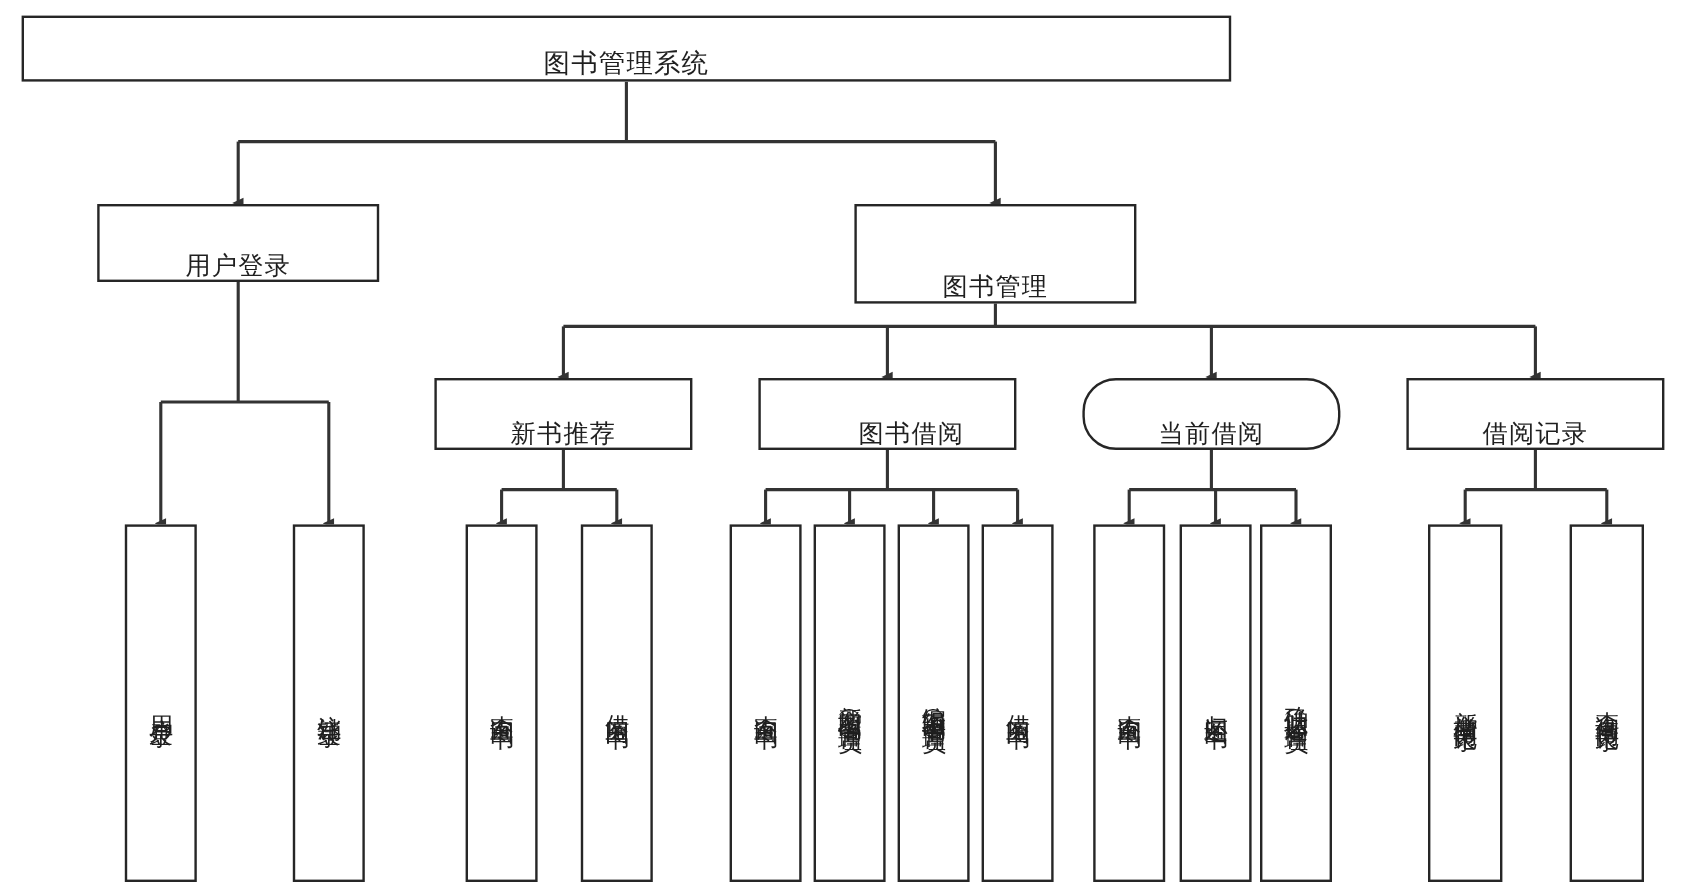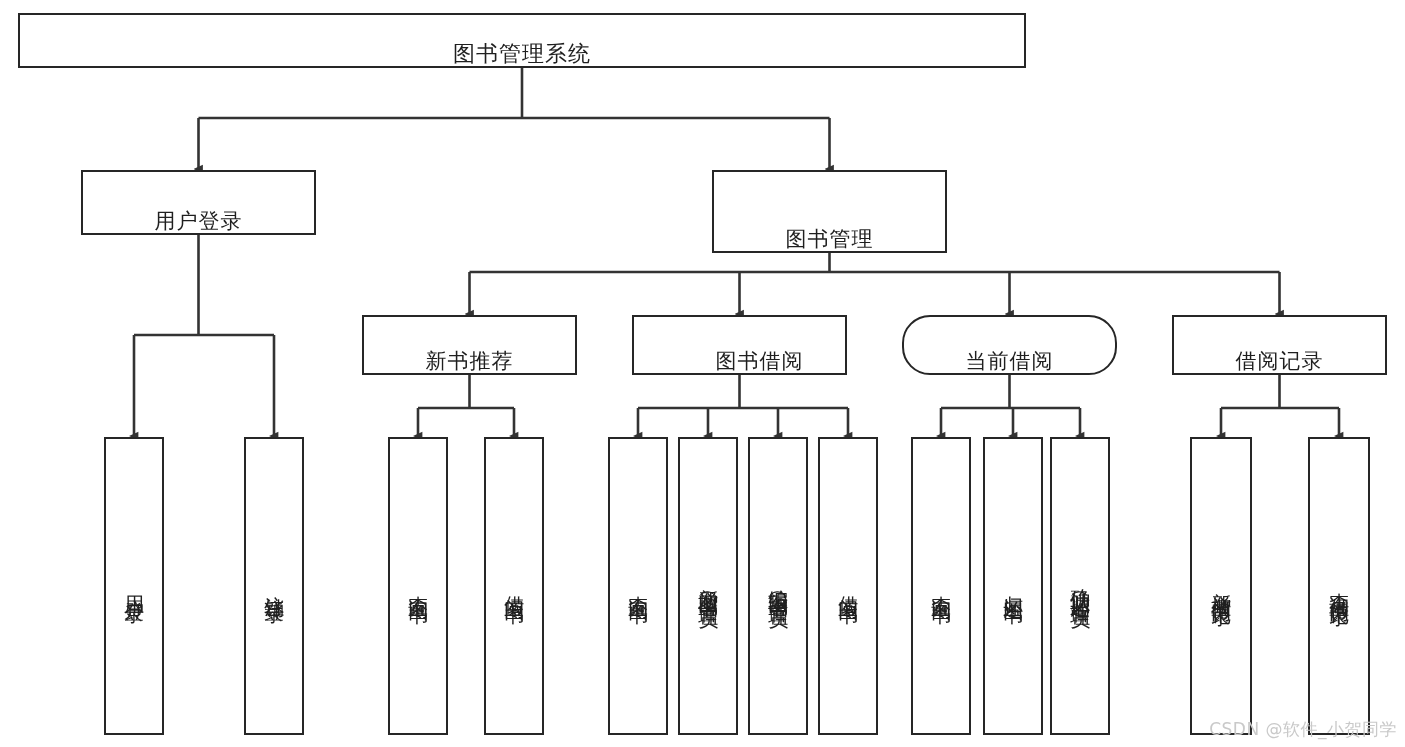--- a/index.html
+++ b/index.html
@@ -159,14 +159,13 @@
         <span class="lbl">确认归还（管理员）</span>
       </div>
       <div class="node leaf" style="left: 1190px; top: 437px; width: 62px; height: 298px;">
         <span class="lbl">新增借阅记录</span>
       </div>
       <div class="node leaf" style="left: 1308px; top: 437px; width: 62px; height: 298px;">
         <span class="lbl">查询借阅记录</span>
       </div>
     </div>
 
-  <div class="watermark">CSDN @软件_小贺同学</div>
 </div>
 
 </body></html>

